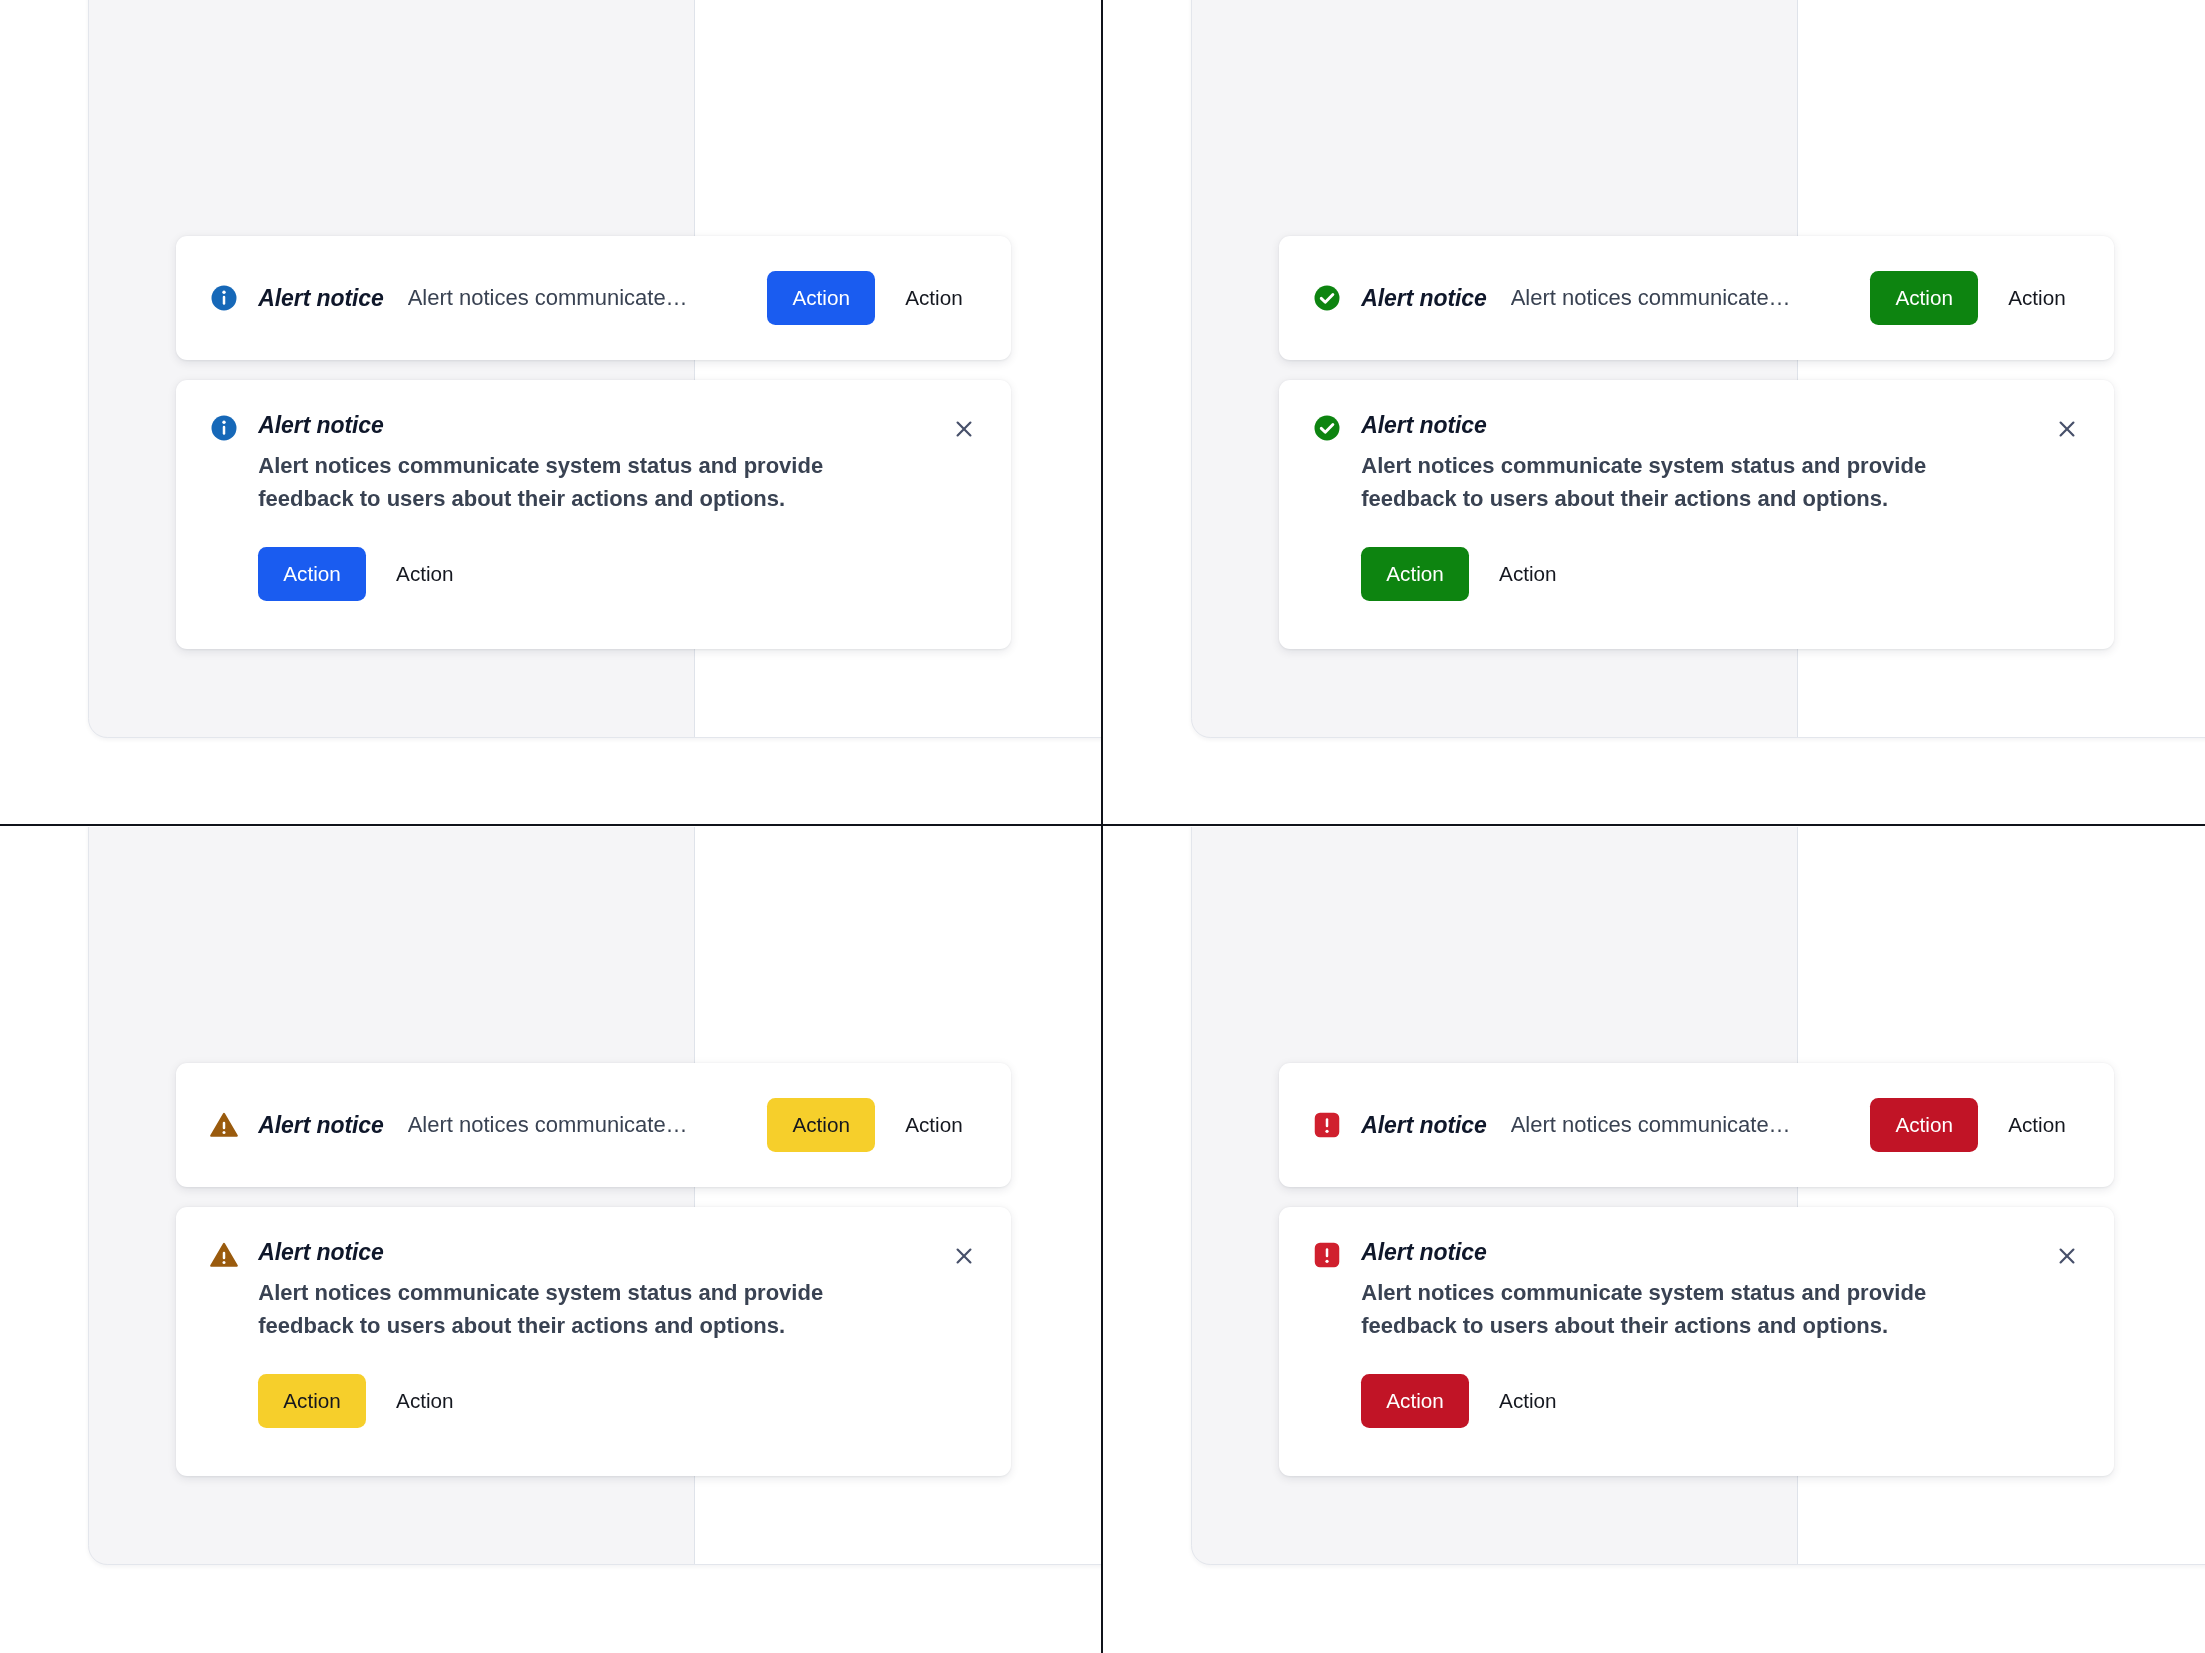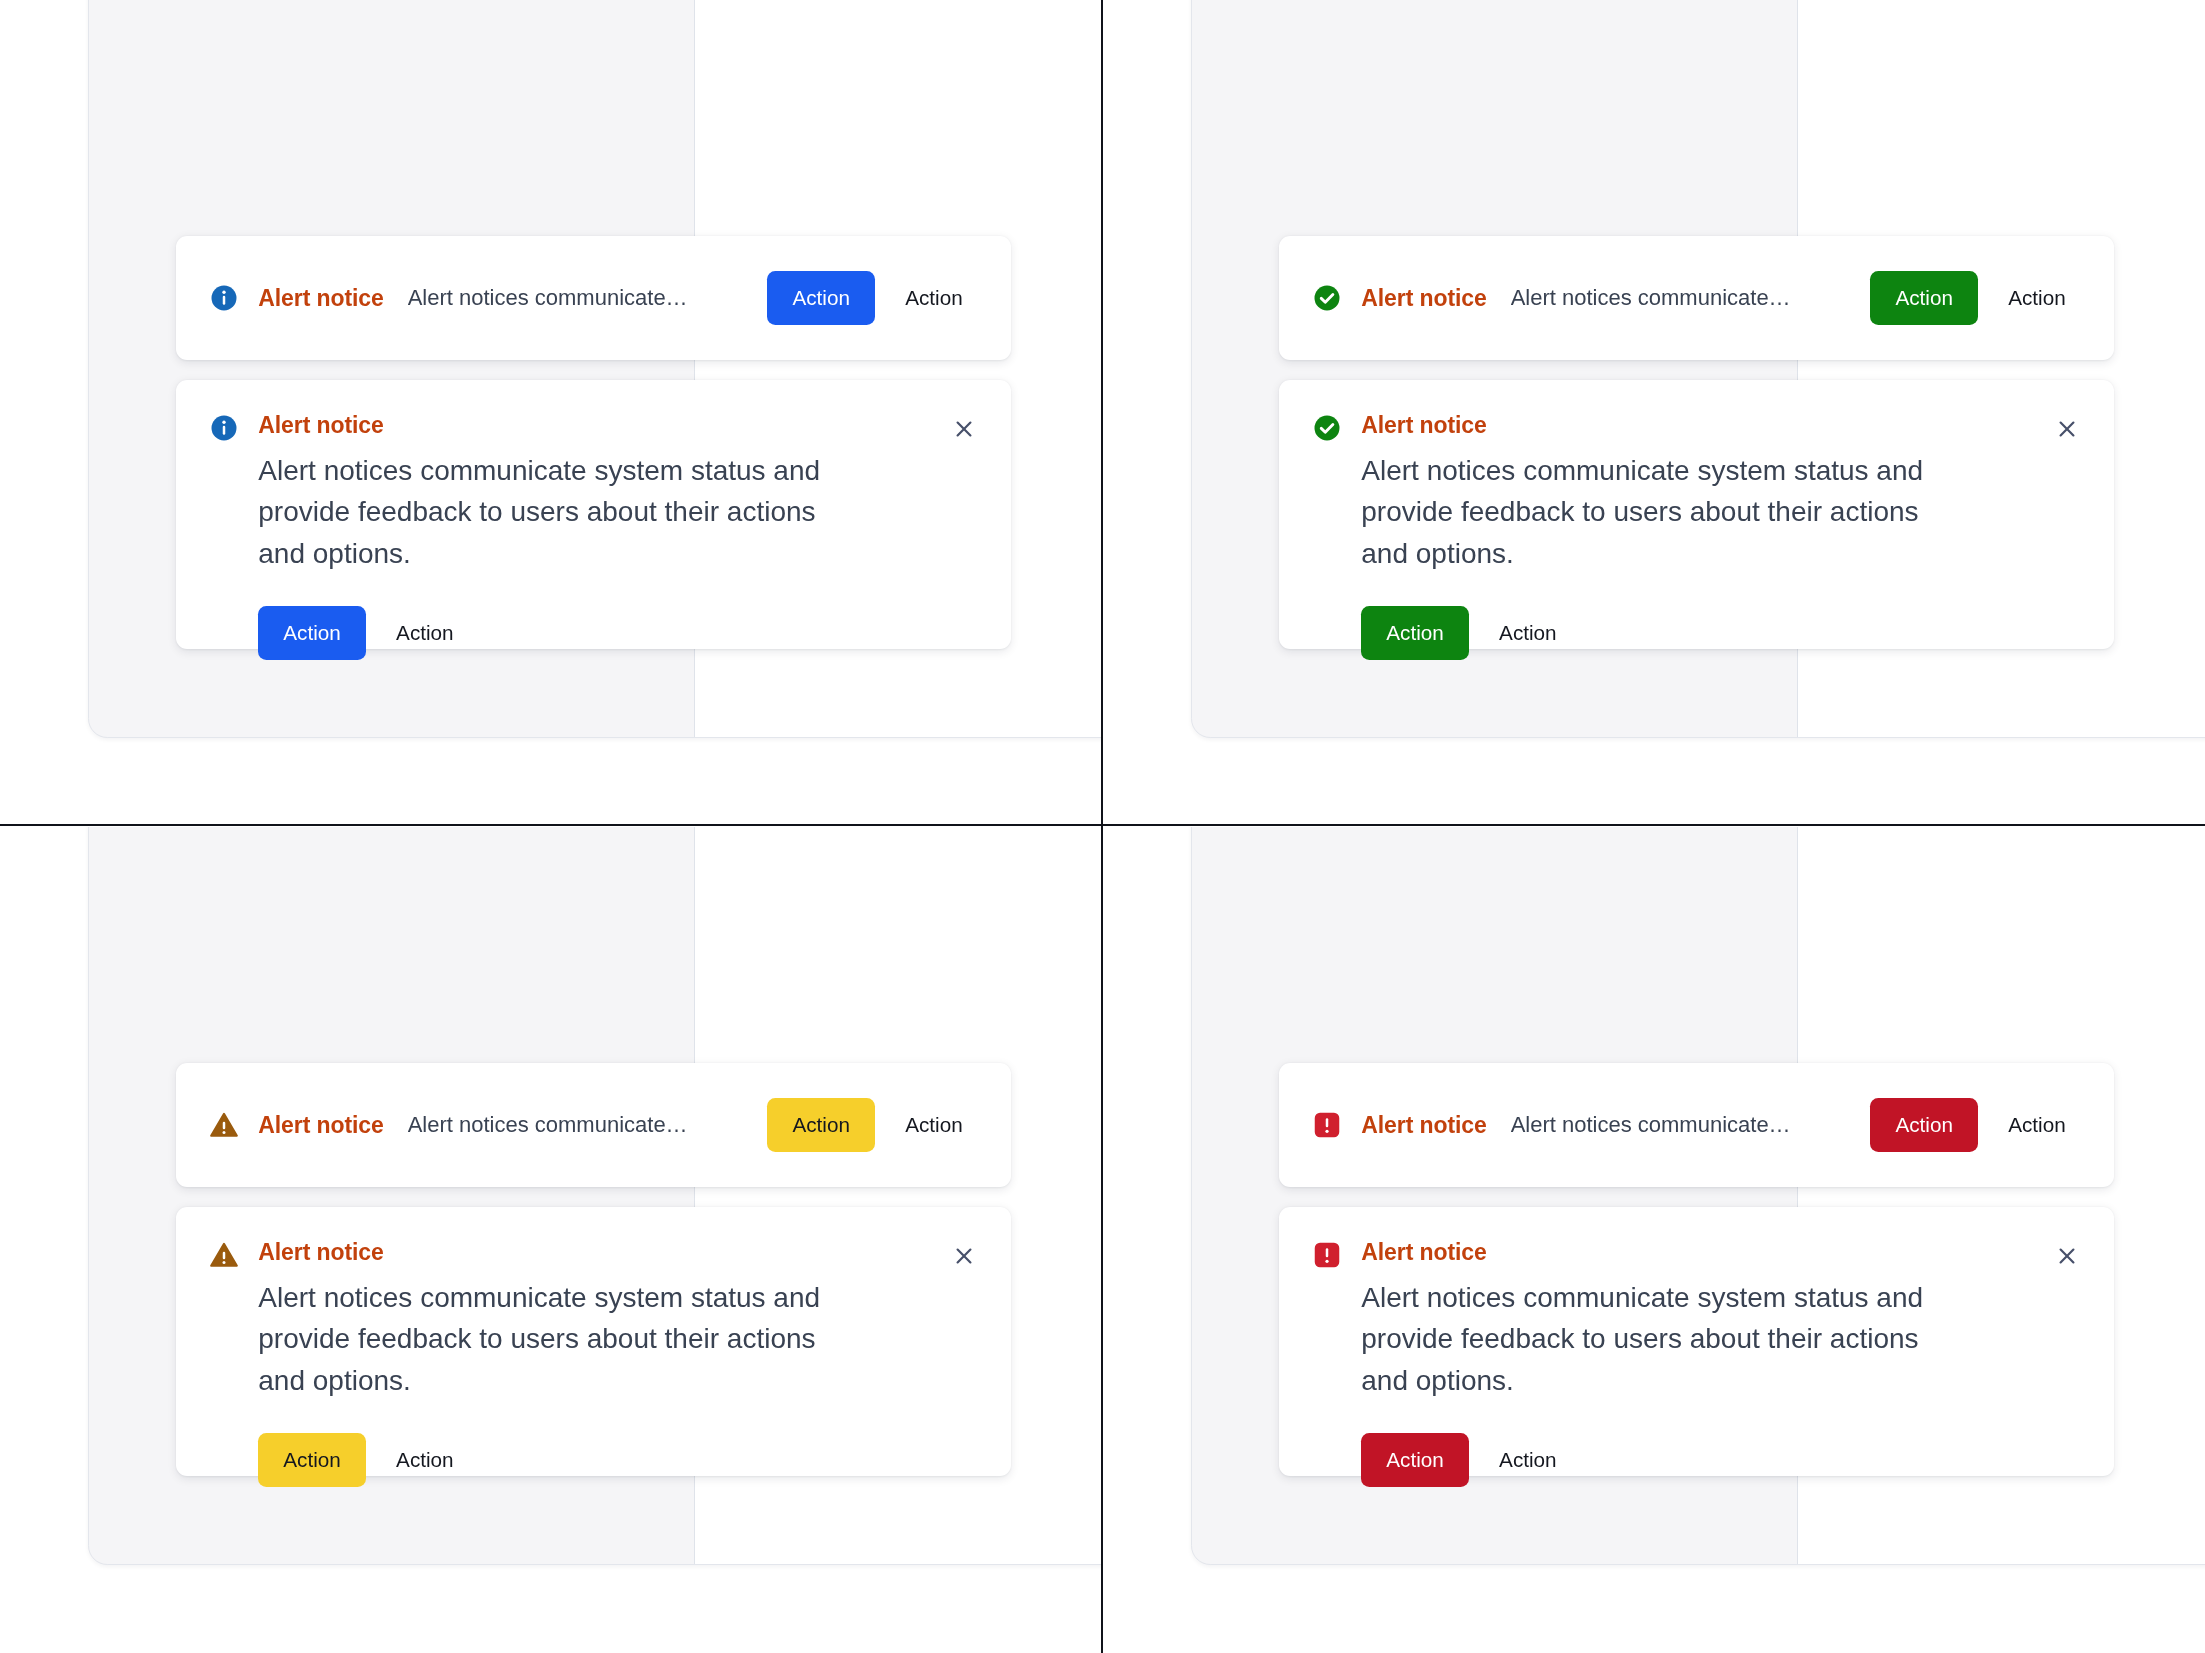--- a/index.html
+++ b/index.html
@@ -112,38 +112,39 @@
     display: flex;
     align-items: center;
     justify-content: center;
   }
   .icon svg { display: block; width: 30px; height: 30px; }
 
   
   .title {
     font-size: 23px;
     font-weight: 700;
-    color: #c2410c;
+    color: #0f172a;
     letter-spacing: -0.1px;
     white-space: nowrap;
+    font-style: italic;
   }
   .desc-inline {
     font-size: 22px;
     font-weight: 400;
     color: #394252;
     margin-left: 24px;
     white-space: nowrap;
     overflow: hidden;
     text-overflow: ellipsis;
     flex: 1 1 auto;
     min-width: 0;
   }
   .desc-block {
-    font-size: 28px;
-    font-weight: 400;
+    font-size: 22px;
+    font-weight: 700;
     line-height: 1.48;
     color: #394252;
     max-width: 572px;
   }
 
   
   .actions {
     display: flex;
     align-items: center;
     flex: none;

